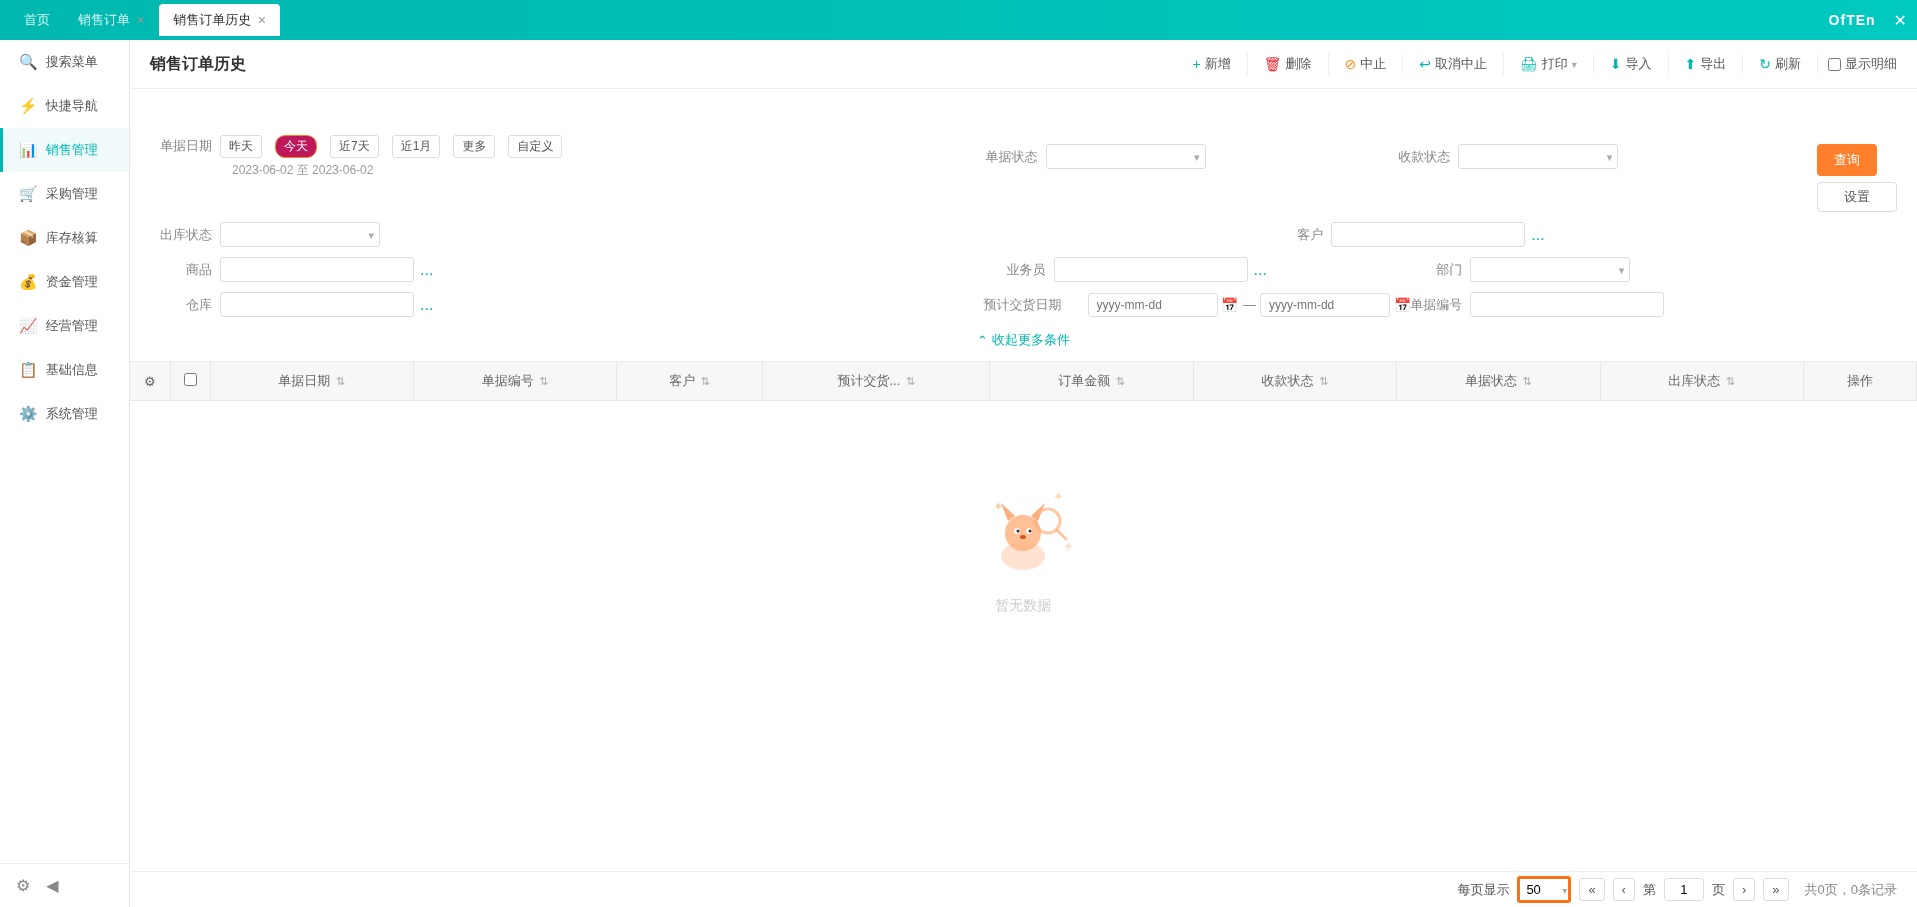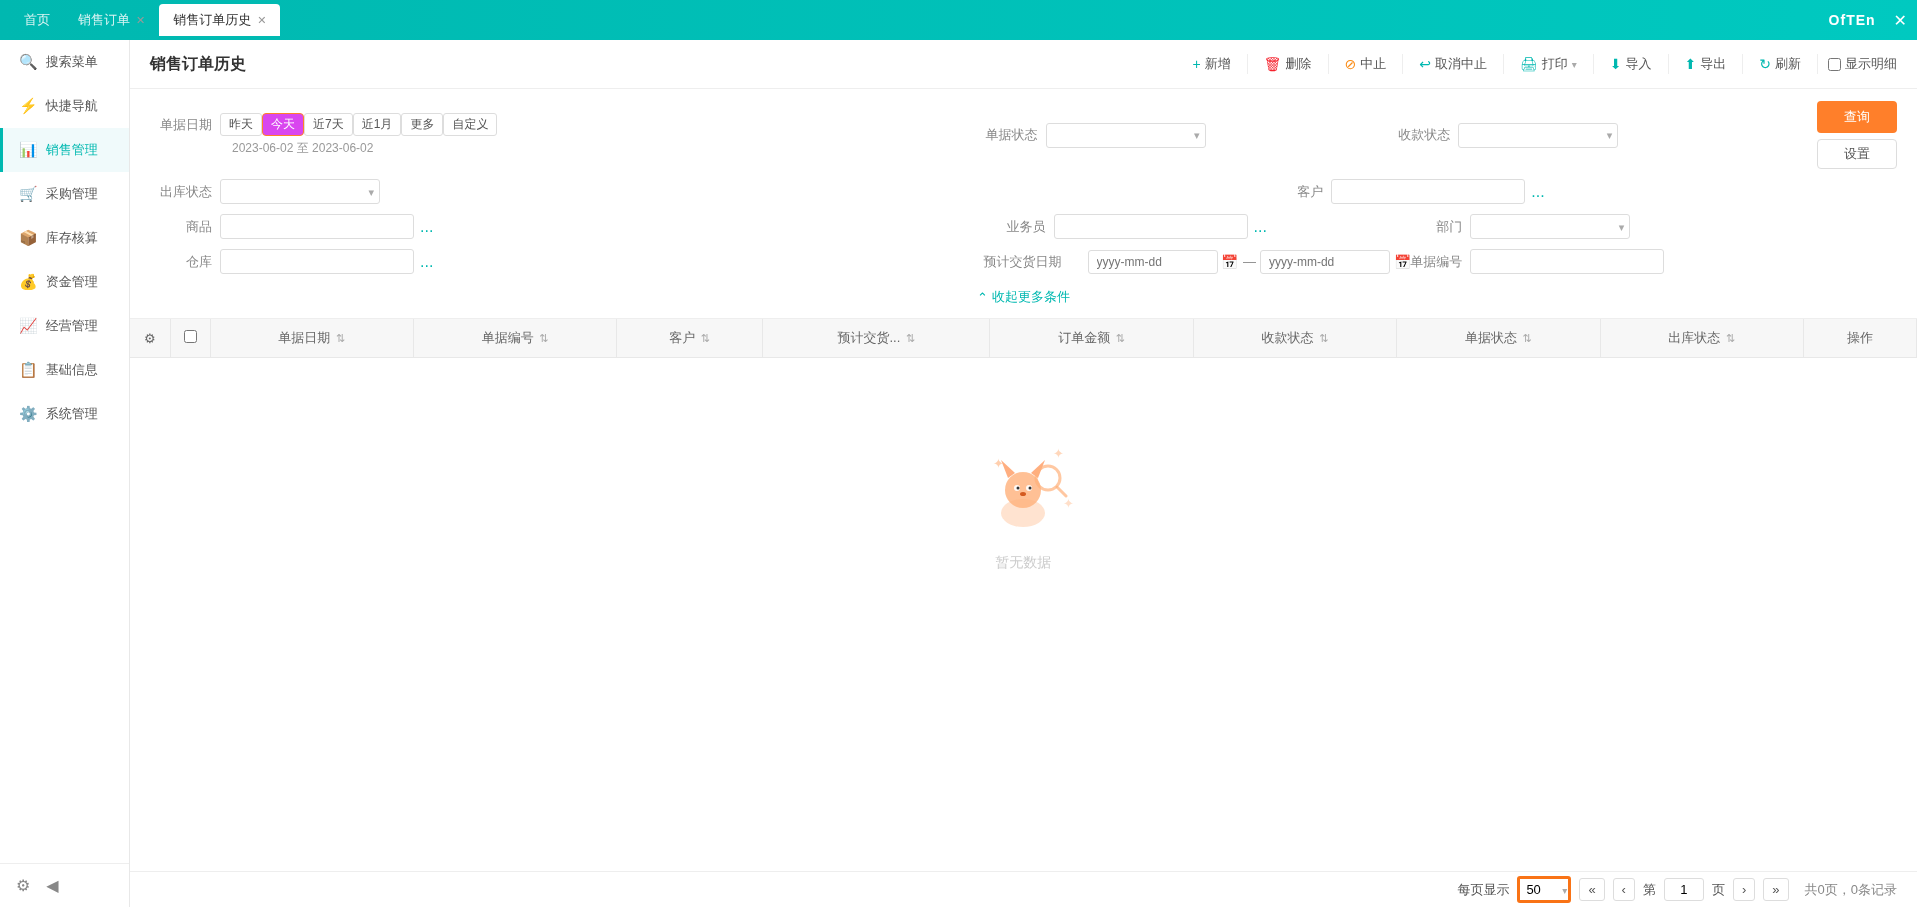--- a/index.html
+++ b/index.html
@@ -164,36 +164,36 @@
     .filter-control {
       flex: 1;
       display: flex;
       align-items: center;
       gap: 6px;
       margin-right: 20px;
     }
     .date-btn-group {
       display: flex;
       align-items: center;
-      gap: 0;
+      gap: 13px;
     }
     .date-btn {
       padding: 2px 8px;
       border: 1px solid #ddd;
       background: #fff;
       cursor: pointer;
       border-radius: 3px;
       color: #555;
       font-size: 12px;
     }
     .date-btn.active {
-      background: #d946ef;
+      background: #be185d;
       color: #fff;
       border-color: #ff7f2a;
-      border-radius: 4px;
+      border-radius: 10px;
     }
     .date-range-text {
       font-size: 12px;
       color: #999;
       margin-left: 4px;
     }
     .select-control {
       border: 1px solid #ddd;
       border-radius: 3px;
       padding: 4px 24px 4px 8px;
@@ -260,22 +260,23 @@
     
     .query-btn {
       background: #ff7f2a;
       color: #fff;
       border: none;
       border-radius: 4px;
       padding: 7px 4px;
       cursor: pointer;
       font-size: 13px;
       display: block;
-      width: 80px;
+      width: 60px;
       text-align: center;
+      margin-top: 43px;
     }
     .set-btn {
       background: #fff;
       color: #555;
       border: 1px solid #ddd;
       border-radius: 4px;
       padding: 5px 20px;
       cursor: pointer;
       font-size: 13px;
       display: block;

